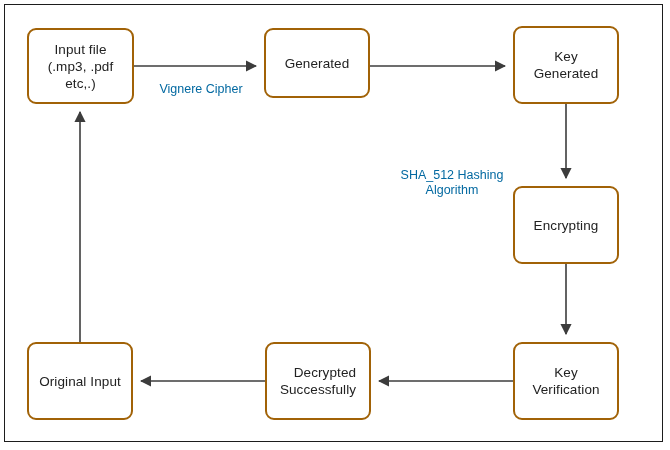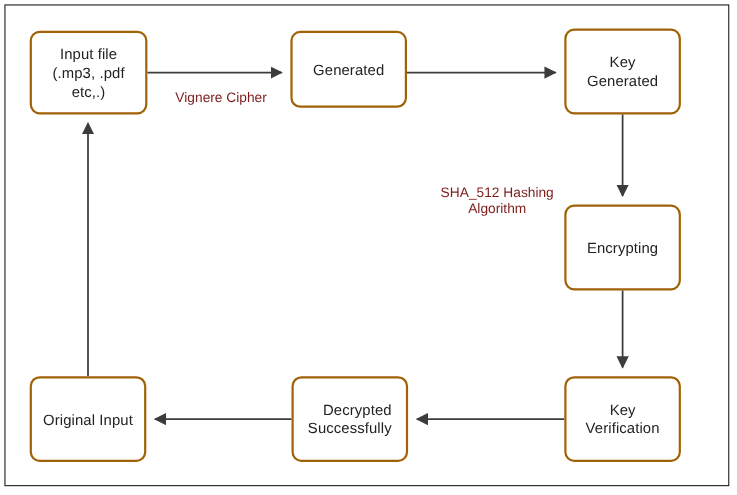--- a/index.html
+++ b/index.html
@@ -46,21 +46,21 @@
     justify-content: center;
     text-align: center;
     color: #222222;
     font-size: 13.5px;
     line-height: 17px;
     letter-spacing: 0.1px;
     white-space: pre-line;
   }
   .edge-label {
     position: absolute;
-    color: #7f1d1d;
+    color: #0369a1;
     font-size: 12.5px;
     line-height: 15px;
     text-align: center;
     white-space: pre-line;
   }
   
   #node-input-file        { left: 27px;  top: 28px;  width: 107px; height: 76px; }
   #node-encrypting        { left: 264px; top: 28px;  width: 106px; height: 70px; }
   #node-key-generated     { left: 513px; top: 26px;  width: 106px; height: 78px; }
   #node-decrypting        { left: 513px; top: 186px; width: 106px; height: 78px; }

